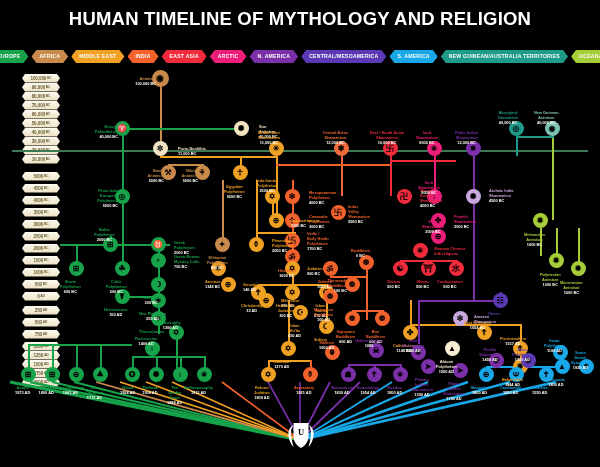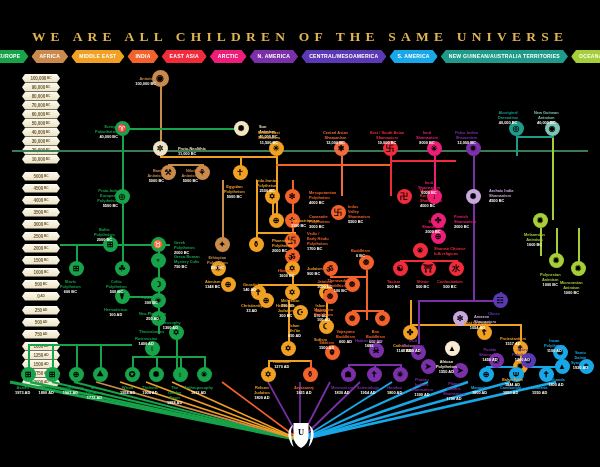--- a/index.html
+++ b/index.html
@@ -84,21 +84,21 @@
   #crest {
     position: absolute; left: 288px; top: 418px;
     width: 26px; height: 32px; z-index: 9;
   }
 </style>
 </head>
 <body>
 
 <div id="stage">
 
-  <div class="subtitle">WE ARE ALL CHILDREN OF THE SAME UNIVERSE</div>
+  <div class="title">HUMAN TIMELINE OF MYTHOLOGY AND RELIGION</div>
 
   <div id="legend">
       <div class="chip" style="background: rgb(22, 163, 74);">EUROPE</div>
       <div class="chip" style="background: rgb(201, 138, 75);">AFRICA</div>
       <div class="chip" style="background: rgb(240, 160, 34);">MIDDLE EAST</div>
       <div class="chip" style="background: rgb(244, 98, 44);">INDIA</div>
       <div class="chip" style="background: rgb(239, 43, 60);">EAST ASIA</div>
       <div class="chip" style="background: rgb(236, 30, 121);">ARCTIC</div>
       <div class="chip" style="background: rgb(123, 47, 168);">N. AMERICA</div>
       <div class="chip" style="background: rgb(91, 57, 181);">CENTRAL/MESOAMERICA</div>

